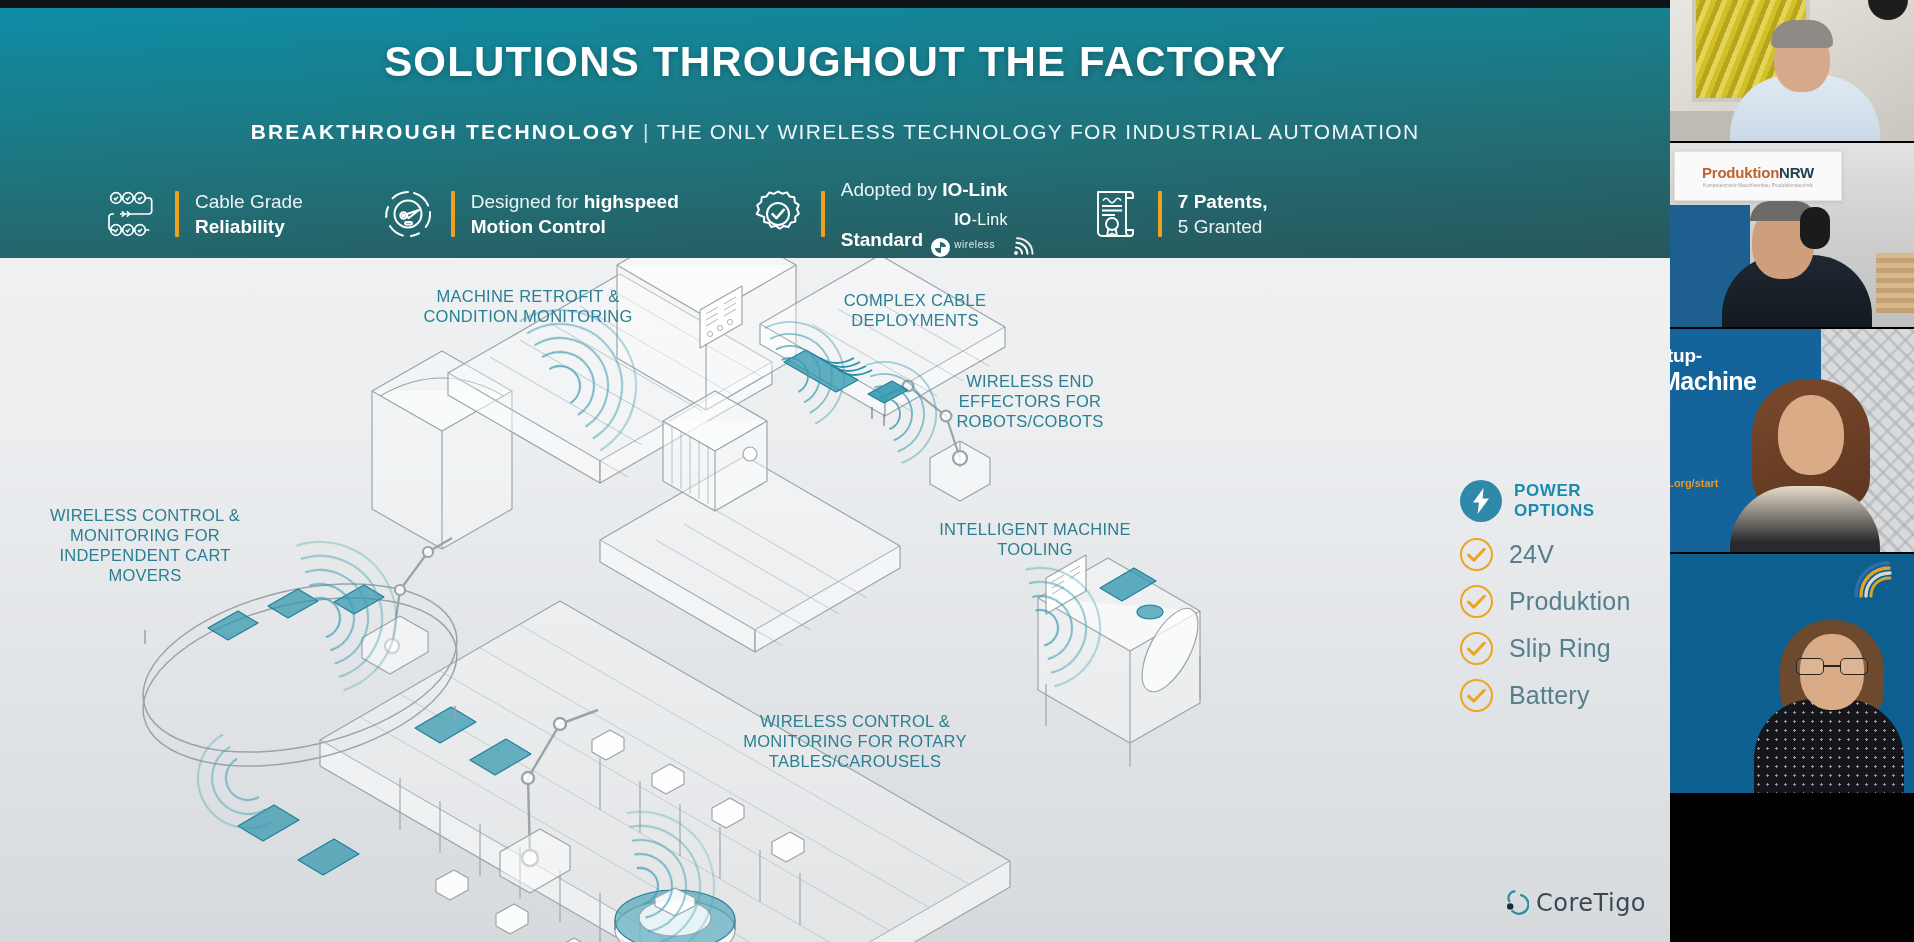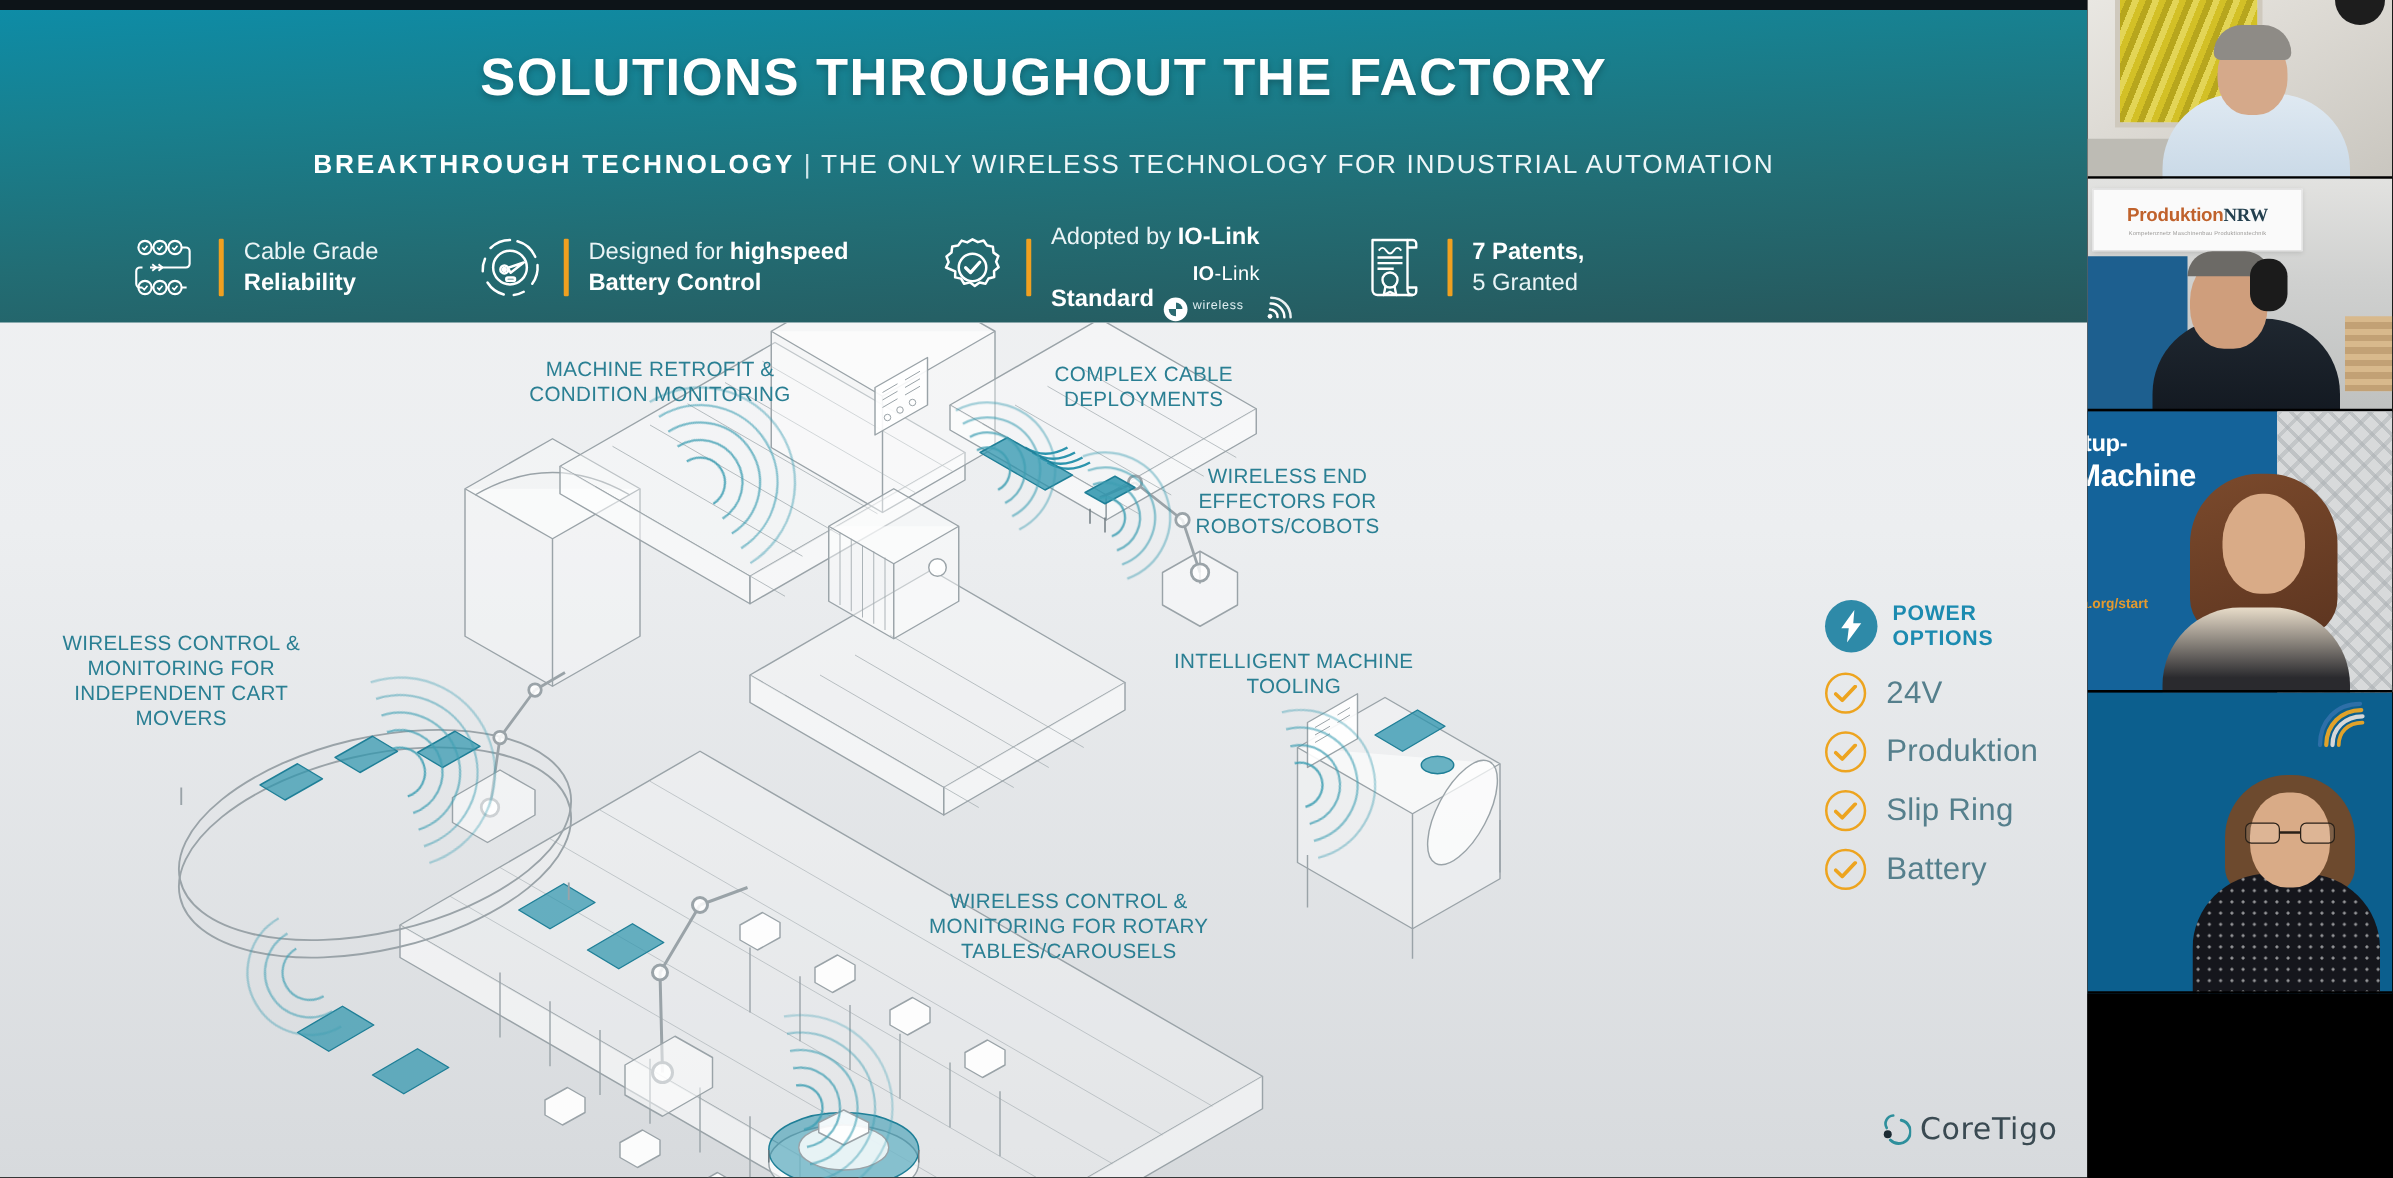--- a/index.html
+++ b/index.html
@@ -133,21 +133,21 @@
   .check-ring {
     width: 33px; height: 33px; border-radius: 50%;
     border: 2.5px solid #eda41f; flex: 0 0 33px;
     display:flex; align-items:center; justify-content:center;
   }
   .power-label { color:#557f8c; font-size: 25px; letter-spacing:.2px; }
 
   
   .coretigo {
     position:absolute; left:1502px; top:889px;
-    display:flex; align-items:flex-end; gap:7px;
+    display:flex; align-items:flex-start; gap:7px;
   }
   .coretigo-word { font-size:24px; color:#3a4a52; letter-spacing:.5px; font-family:"DejaVu Sans", sans-serif; }
 
   
   #rail {
     position:absolute; left:1670px; top:0; width:244px; height:942px;
     background:#000;
   }
   .tile { position:relative; width:244px; overflow:hidden; }
   .tile-1 { height: 143px; }
@@ -174,21 +174,21 @@
                   background:#8e8b86; border-radius:32px 32px 8px 8px; }
   .desk1 { position:absolute; left:0; bottom:0; width:70px; height:32px; background:#bdbbb4; }
 
   
   .bg2 { position:absolute; inset:0; background:linear-gradient(180deg,#e2e2e0 0%, #cfd0cf 45%, #bfc1c0 100%); }
   .banner2 { position:absolute; left:4px; top:8px; width:168px; height:50px;
              background:#fafafa; border:1px solid #e3e3e3; box-shadow:0 1px 4px rgba(0,0,0,.12);
              display:flex; flex-direction:column; align-items:center; justify-content:center; }
   .banner2-main { font-size:15px; letter-spacing:-.2px; white-space:nowrap; }
   .banner2-main .o { color:#c0622c; font-weight:800; }
-  .banner2-main .n { color:#24404f; font-weight:800;font-family:Liberation Serif, serif; }
+  .banner2-main .n { color:#24404f; font-weight:800; }
   .banner2-sub { font-size:4.5px; color:#9c9a98; letter-spacing:.2px; white-space:nowrap; margin-top:2px; }
   .bluebox2 { position:absolute; left:0; top:62px; width:80px; height:124px; background:#1d5f8f; }
   .person2-torso { position:absolute; left:52px; bottom:-8px; width:150px; height:82px;
                    background:linear-gradient(180deg,#1f2730,#121820); border-radius:60px 60px 0 0; }
   .person2-head { position:absolute; left:82px; top:62px; width:62px; height:74px;
                   background:#cf9e7c; border-radius:48% 48% 44% 44%; }
   .person2-hat { position:absolute; left:80px; top:58px; width:66px; height:20px;
                  background:#6c6a66; border-radius:30px 30px 0 0; }
   .headset2 { position:absolute; left:130px; top:64px; width:30px; height:42px;
               background:#1b1b1b; border-radius:14px; }
@@ -290,21 +290,21 @@
               <circle cx="25" cy="25" r="13.5"></circle>
               <circle cx="20.5" cy="26.5" r="3.2"></circle>
               <circle cx="20.5" cy="26.5" r="1.1" fill="#fff"></circle>
               <path d="M23.3 25.3L36 21l-10.5 8.2z" stroke-linejoin="round"></path>
               <rect x="22" y="33" width="7" height="2.6" rx="1.3"></rect>
             </svg>
           </div>
           <div class="feature-bar"></div>
           <div class="feature-text">
             <div><span>Designed for </span><span class="b">highspeed</span></div>
-            <div><span class="b">Battery Control</span></div>
+            <div><span class="b">Motion Control</span></div>
           </div>
         </div>
 
         <div class="feature f3">
           <div class="feature-icon">
             <svg width="50" height="50" viewBox="0 0 50 50" fill="none" stroke="#ffffff" stroke-width="2">
               <path d="M25 2.5l4.3 2.2 4.6-1.3 2.7 4 4.7.9.5 4.8 3.9 2.8-1.8 4.5 2 4.4-3.7 3 .2 4.8-4.6 1.2-2.4 4.2-4.7-1-3.9 2.8-3.8-2.9-4.7 1.1-2.5-4.1-4.7-1 .1-4.8L3.8 25l2.1-4.3-1.7-4.5L8.2 13l.6-4.8 4.7-.8 2.8-3.9 4.5 1.4z" stroke-linejoin="round"></path>
               <circle cx="25" cy="25" r="11"></circle>
               <path d="M19.5 25.2l3.9 3.9 7.4-8.3" stroke-width="2.6" stroke-linecap="round" stroke-linejoin="round"></path>
             </svg>

